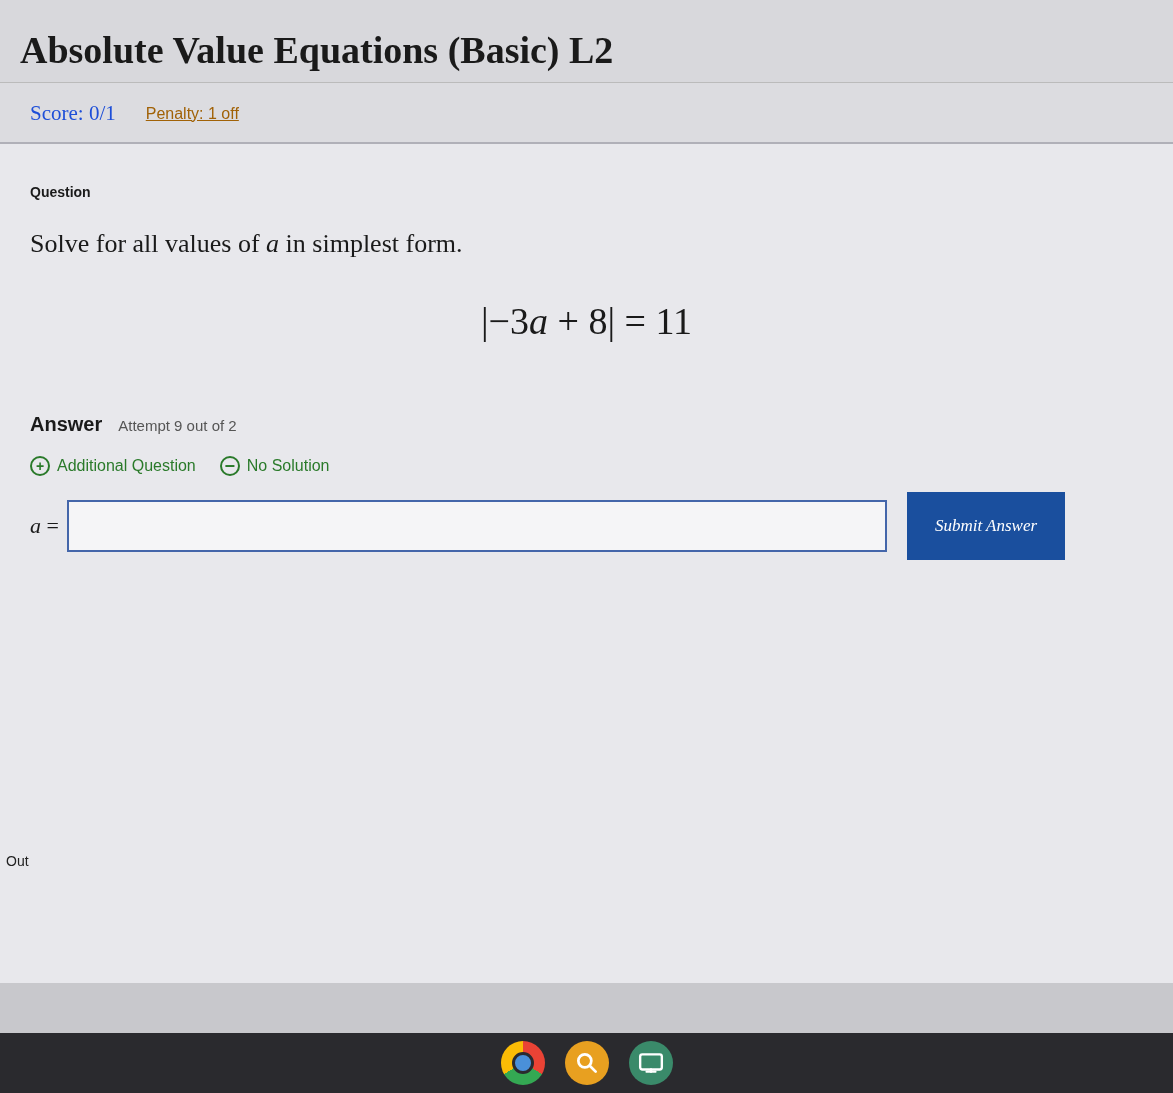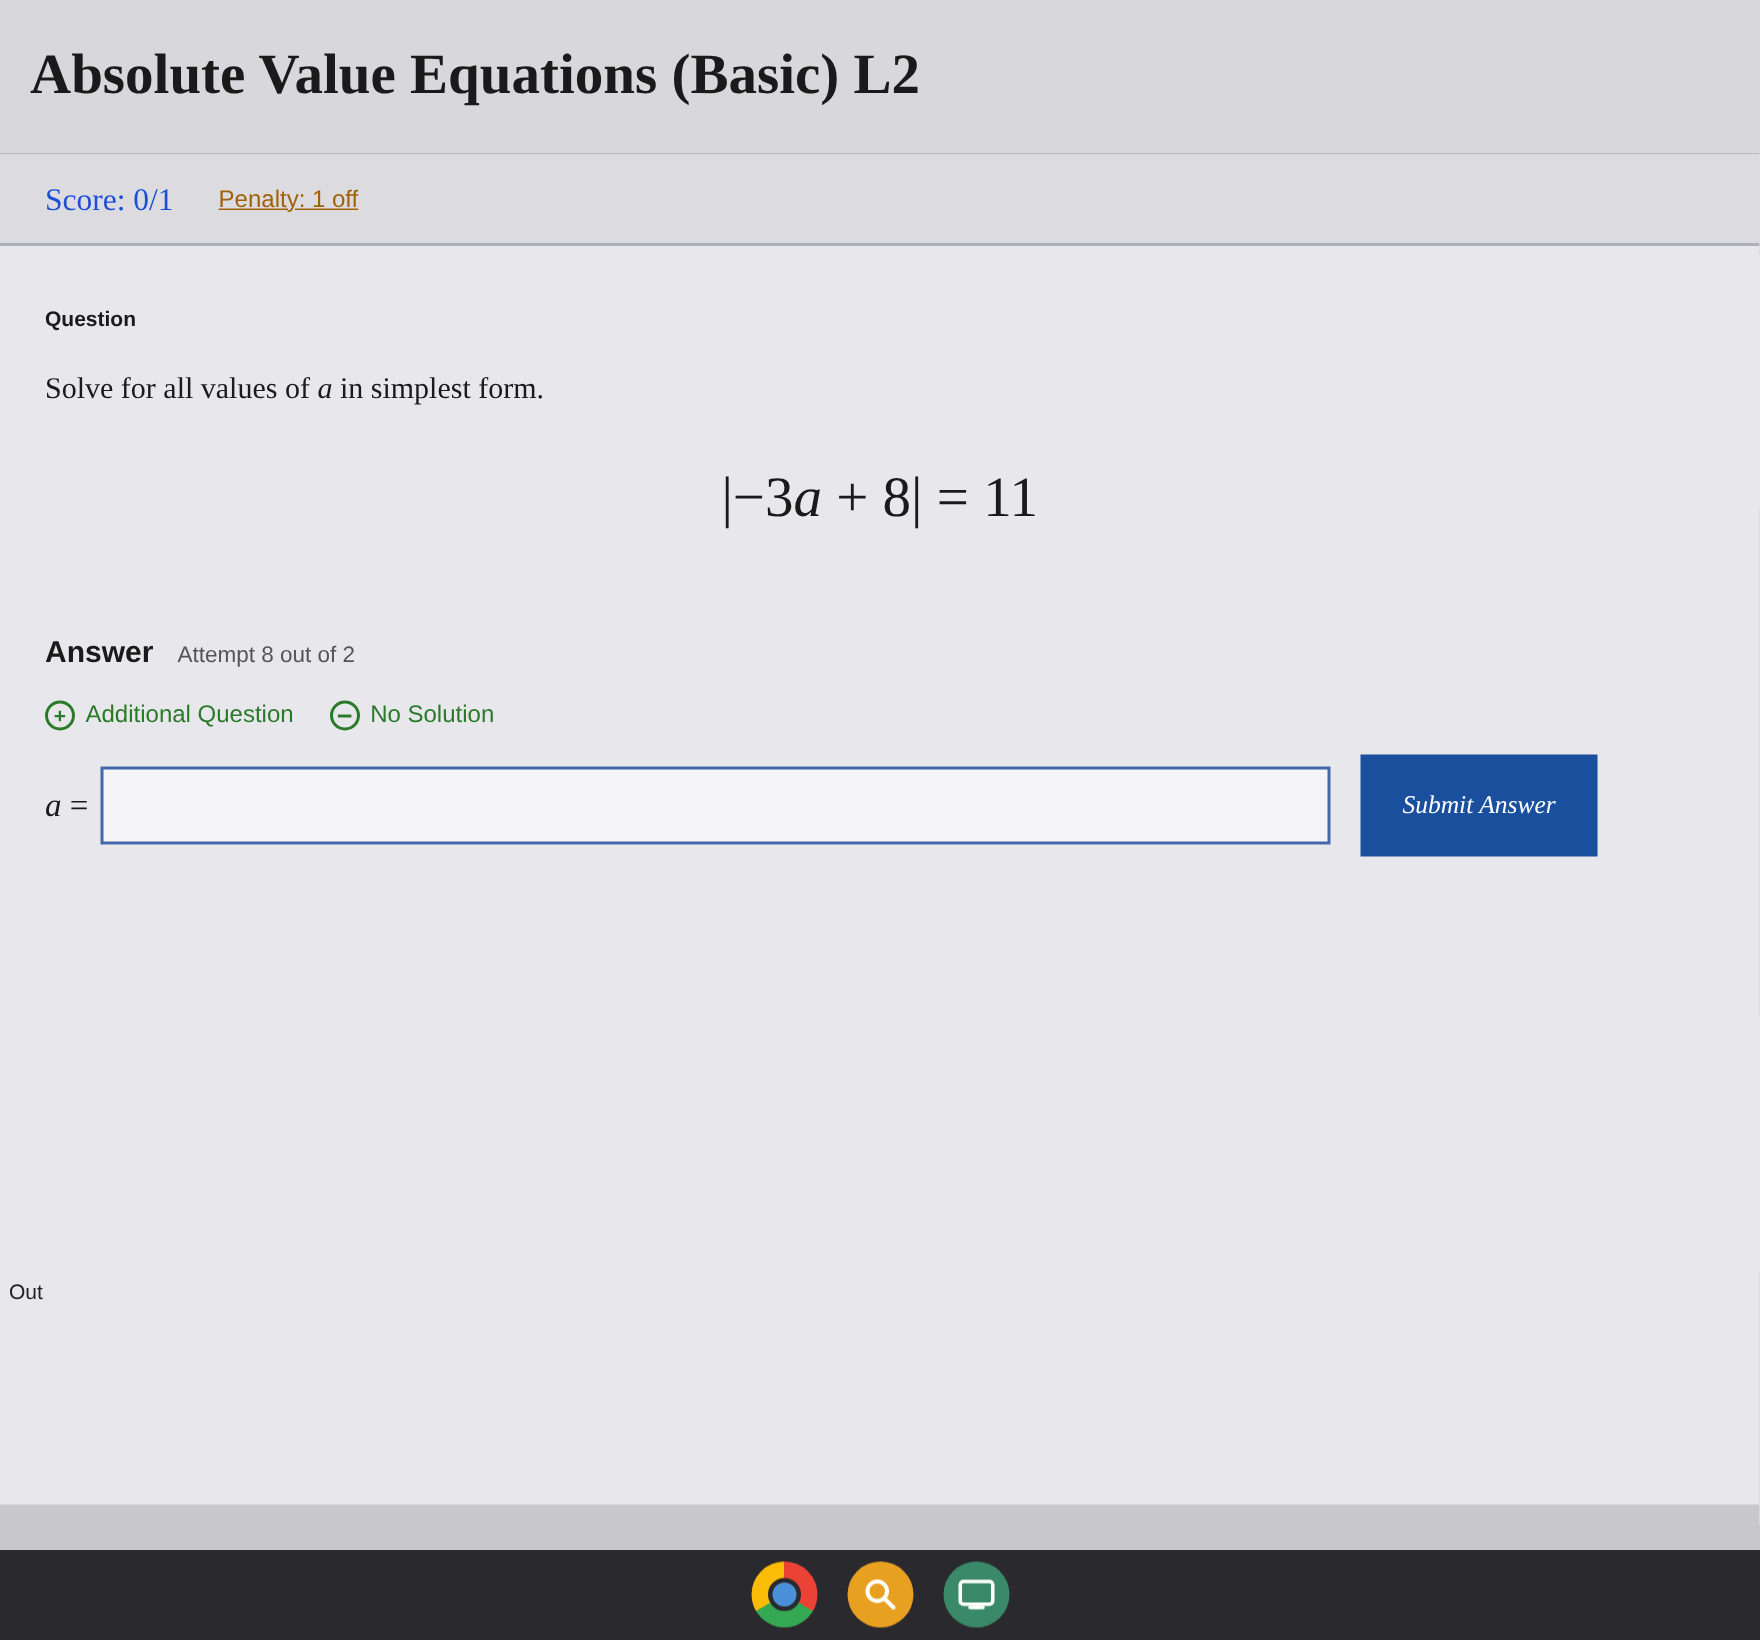--- a/index.html
+++ b/index.html
@@ -8,21 +8,21 @@
       font-family: Georgia, 'Times New Roman', serif;
       background: #c8c8cc;
       width: 1173px;
       min-height: 1093px;
       position: relative;
       overflow: hidden;
     }
 
     .page-title {
       background: #d8d8dc;
-      padding: 28px 30px 30px 20px;
+      padding: 28px 30px 10px 20px;
       font-size: 38px;
       font-weight: bold;
       color: #1a1a1a;
       border-bottom: 1px solid #bbb;
     }
 
     .main-card {
       background: #e8e8ec;
       margin: 0;
       padding: 0;
@@ -57,21 +57,21 @@
 
     .question-label {
       font-size: 14px;
       font-weight: bold;
       color: #1a1a1a;
       margin-bottom: 24px;
       font-family: Arial, sans-serif;
     }
 
     .question-text {
-      font-size: 20px;
+      font-size: 26px;
       color: #1a1a1a;
       margin-bottom: 36px;
       font-family: Georgia, serif;
       line-height: 1.5;
     }
 
     .equation-display {
       text-align: center;
       font-size: 38px;
       color: #1a1a1a;
@@ -267,21 +267,21 @@
       <span>Solve for all values of </span><span class="italic-a">a</span><span> in simplest form.</span>
     </div>
 
     <div class="equation-display">
       <span>|−3<span class="italic-a">a</span> + 8| = 11</span>
     </div>
   </div>
 
   <div class="answer-section">
     <span class="answer-label">Answer</span>
-    <span class="attempt-text">Attempt 8 out of 2</span>
+    <span class="attempt-text">Attempt 9 out of 2</span>
 
     <div class="answer-options">
       <button class="option-btn">
         <span class="circle-icon">+</span>
         <span>Additional Question</span>
       </button>
       <button class="option-btn">
         <span class="circle-icon minus">−</span>
         <span>No Solution</span>
       </button>

